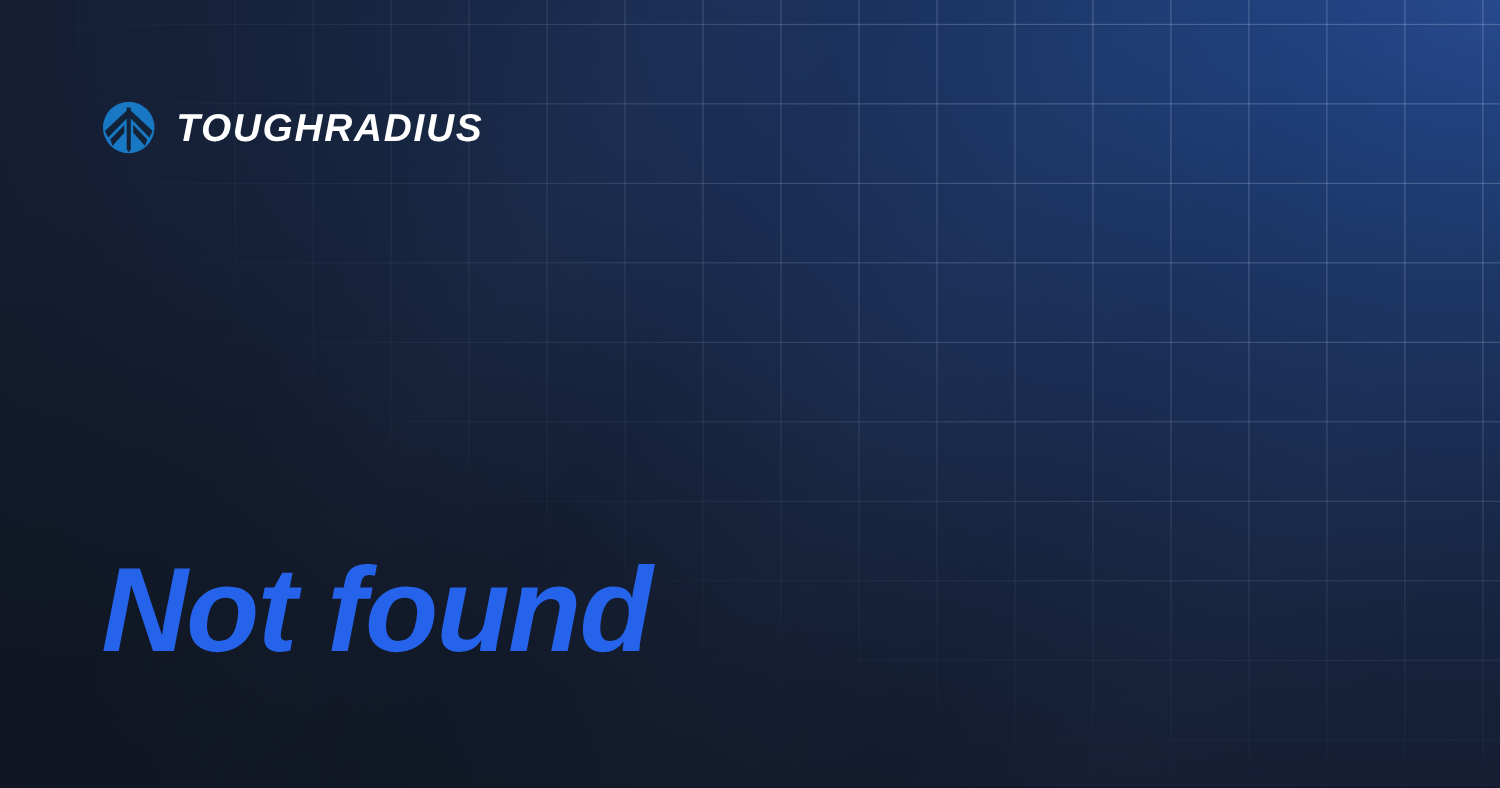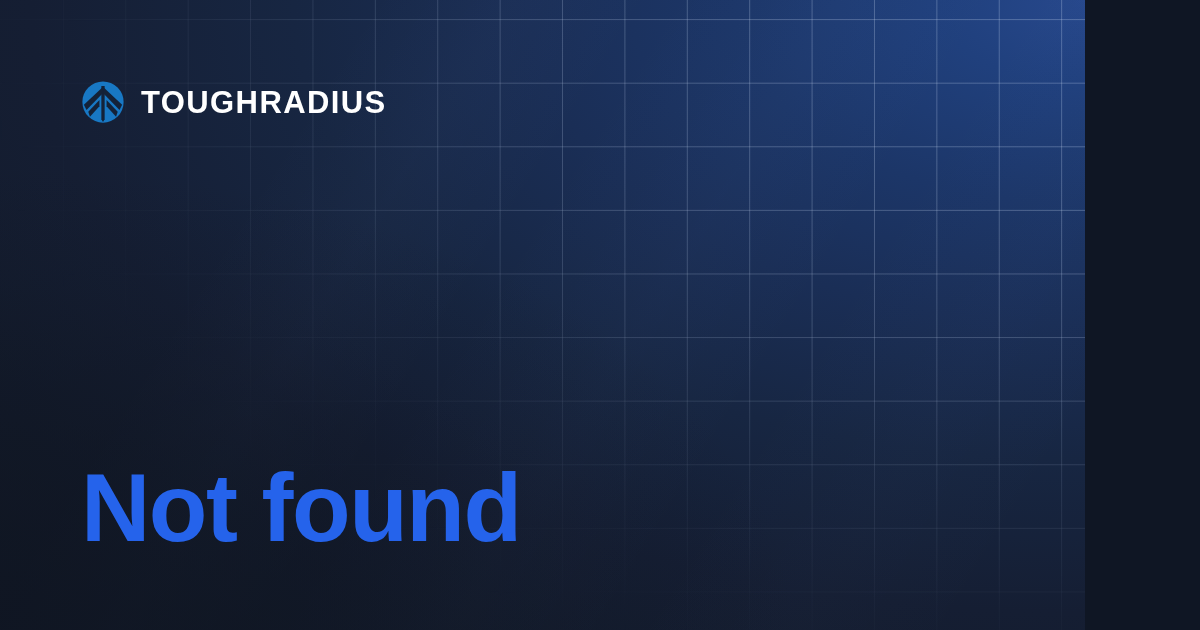--- a/index.html
+++ b/index.html
@@ -6,24 +6,25 @@
     margin: 0;
     padding: 0;
     background: #0f1624;
   }
   body {
     font-family: "Liberation Sans", sans-serif;
   }
 
   .og-card {
     position: relative;
-    width: 1085px;
+    width: 1200px;
     height: 630px;
     overflow: hidden;
     background: #141c2e;
+    font-style: italic;
   }
 
   
   .bg-base {
     position: absolute;
     inset: 0;
     background:
       radial-gradient(135% 135% at 100% 0%,
         #27488c 0%,
         #20407d 10%,
@@ -116,21 +117,21 @@
     font-weight: bold;
     letter-spacing: 1.4px;
     line-height: 1;
     white-space: nowrap;
   }
 
   
   .headline {
     position: absolute;
     left: 81px;
-    top: 458px;
+    top: 439px;
     color: #2563eb;
     font-size: 96px;
     font-weight: bold;
     letter-spacing: -1.5px;
     line-height: 1.05;
     white-space: nowrap;
   }
 </style>
 </head>
 <body>

